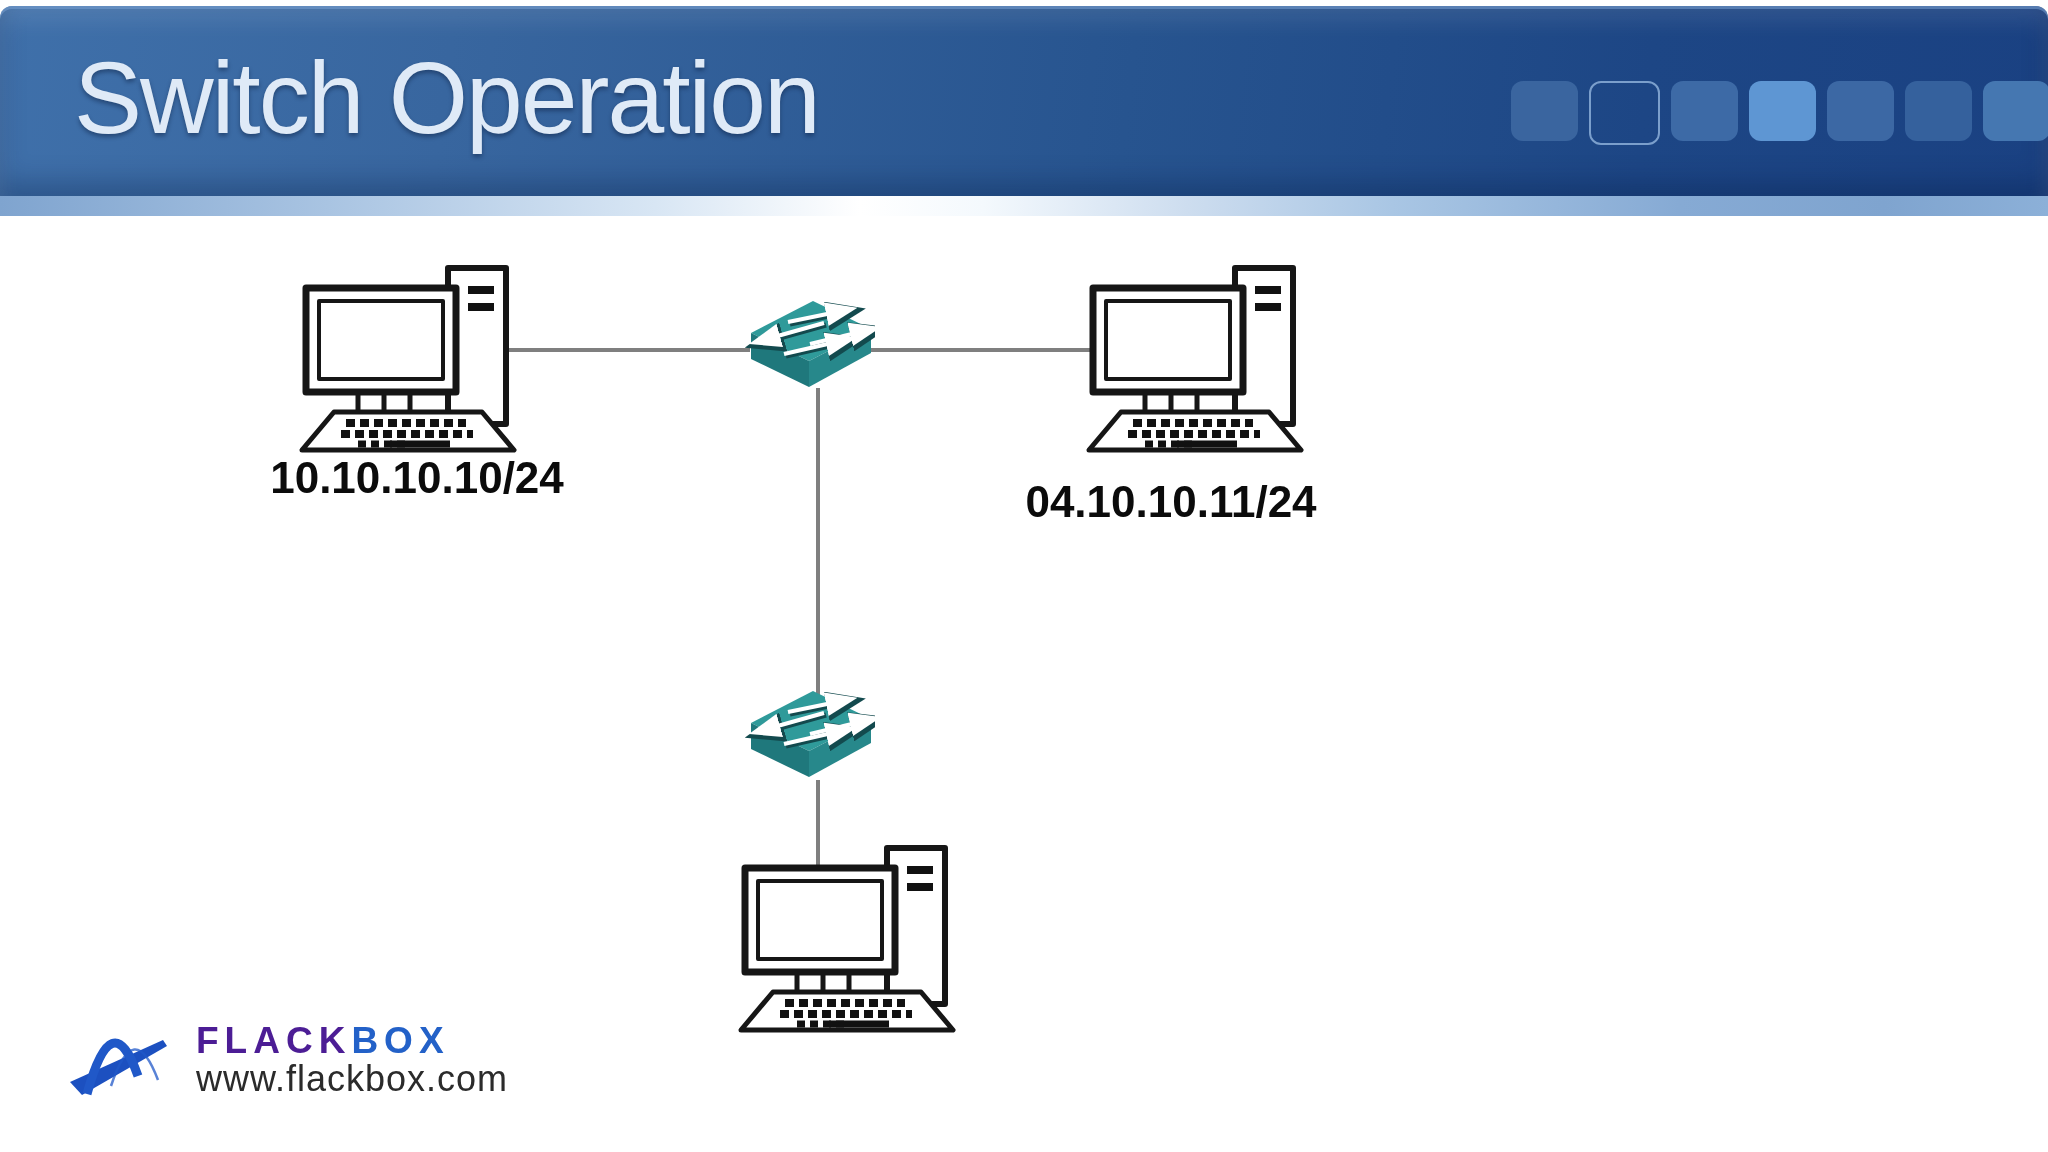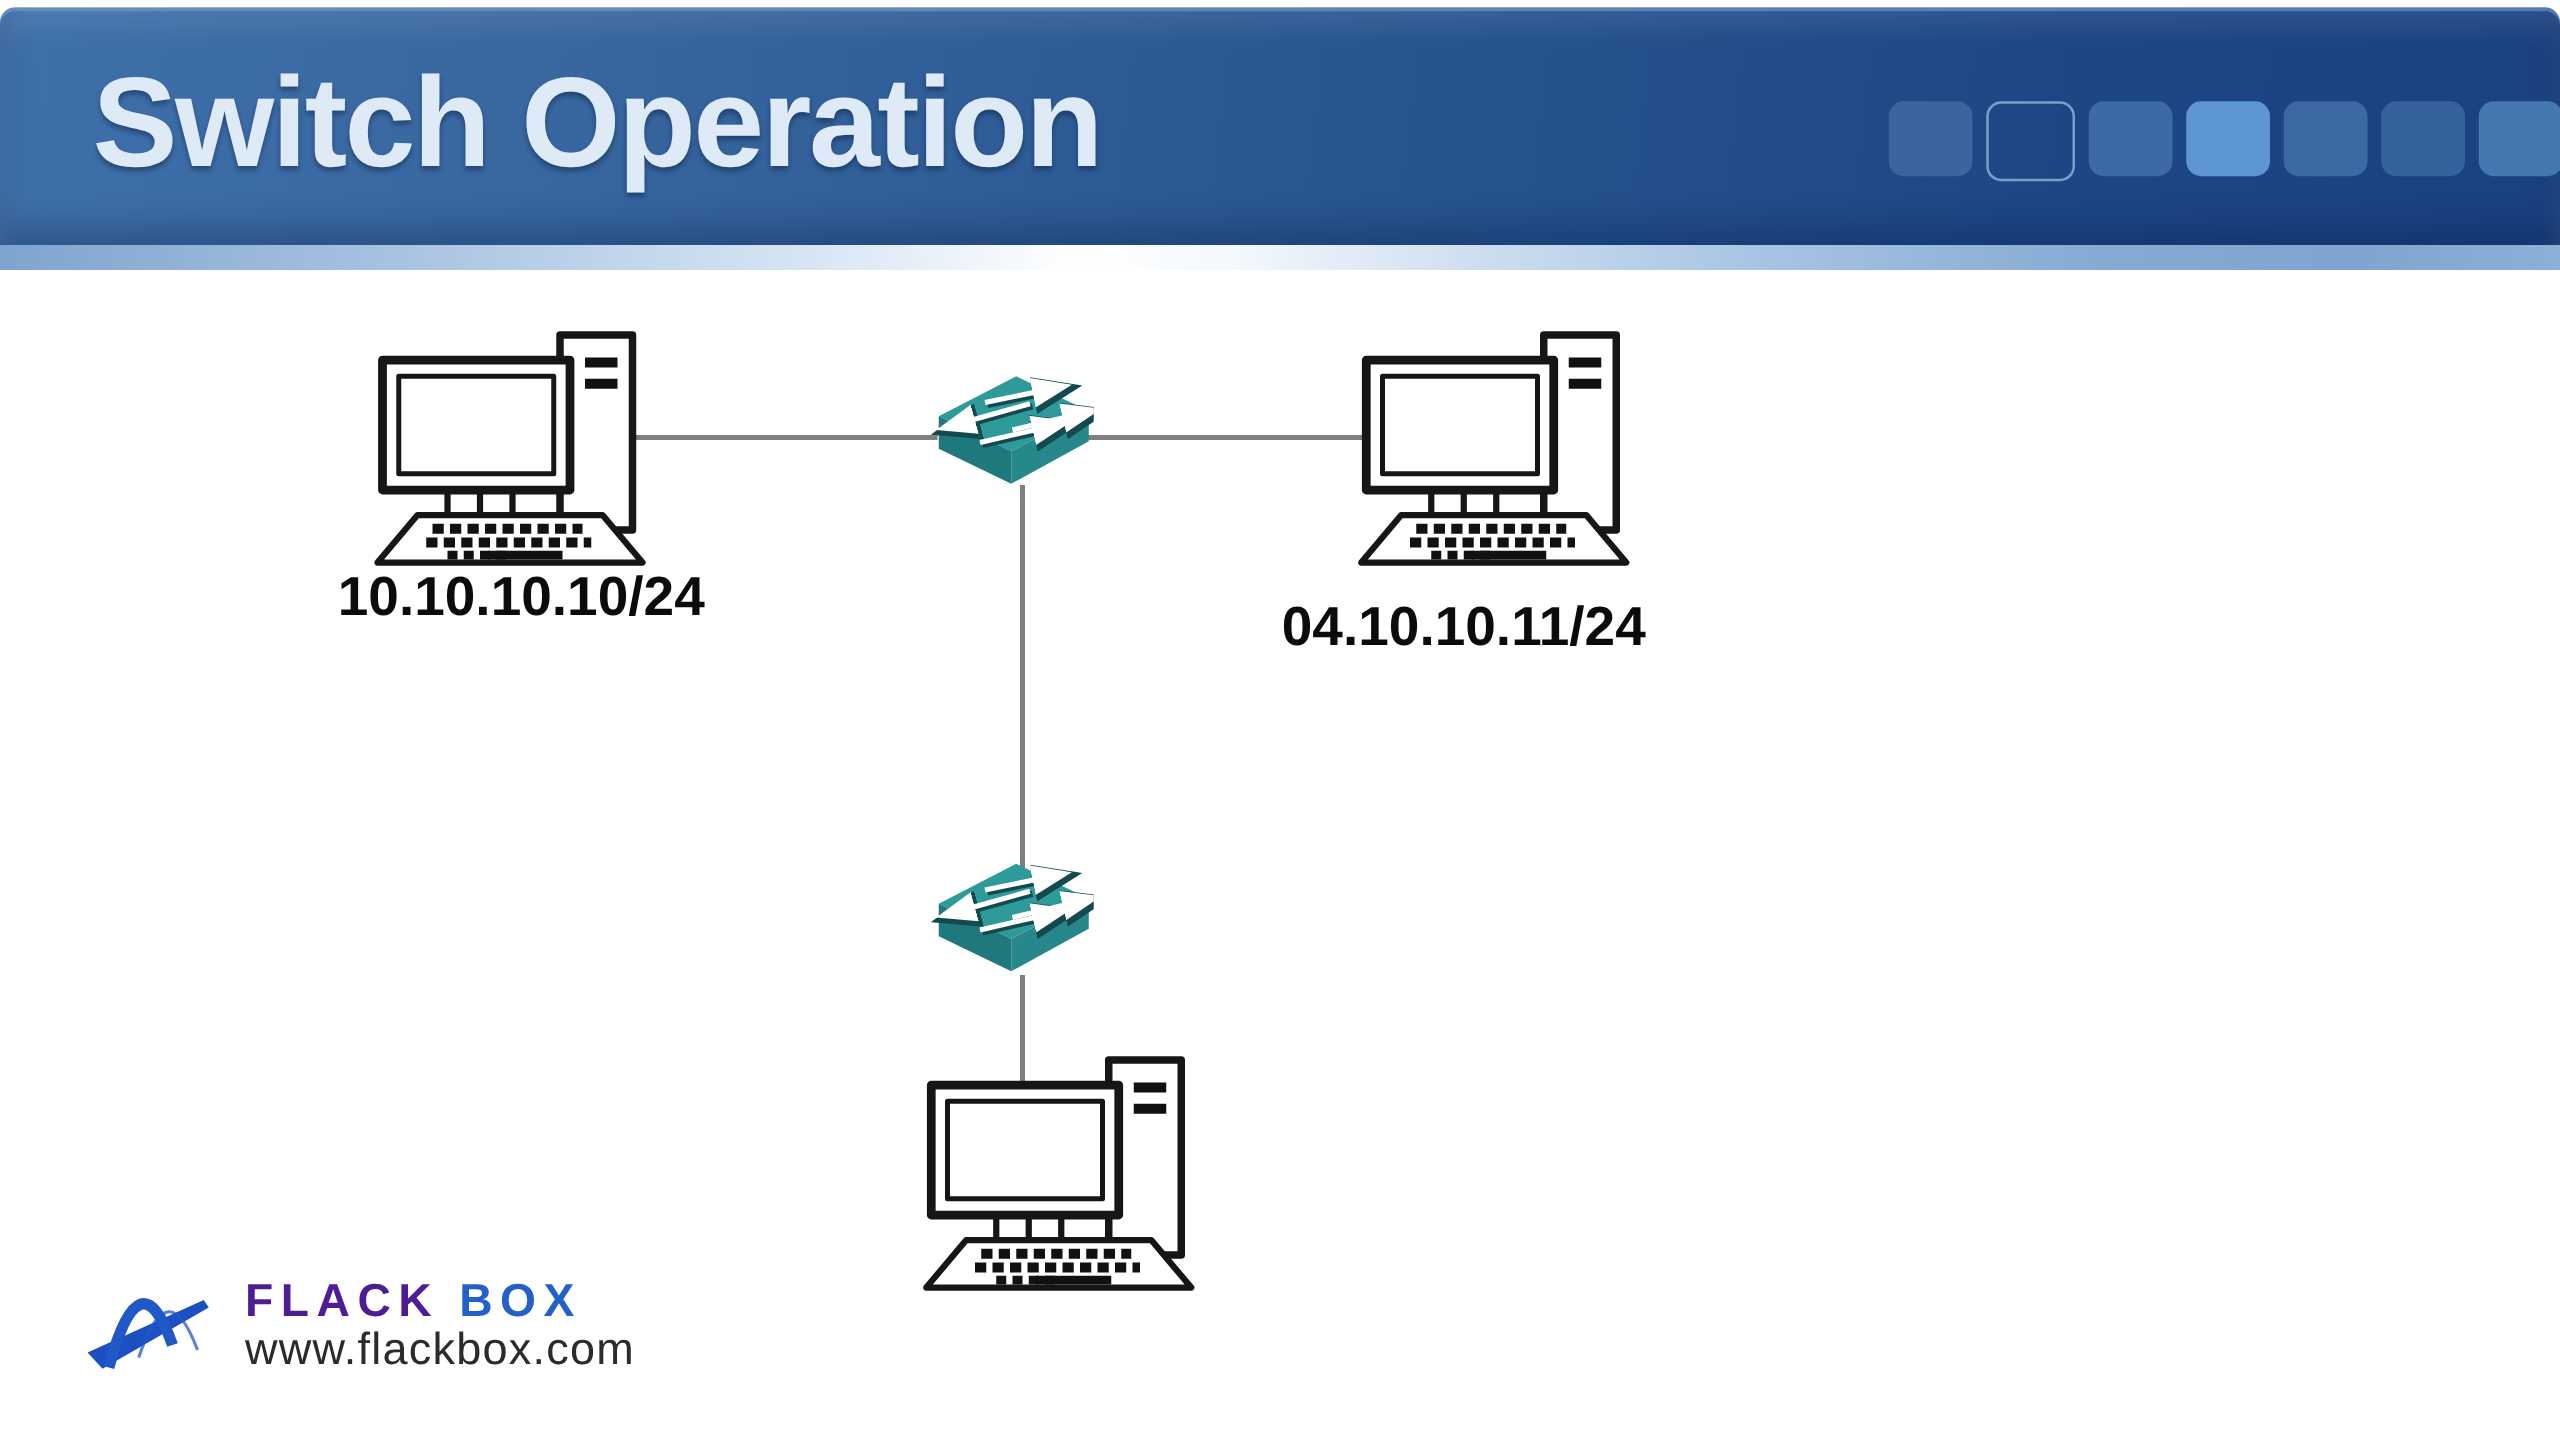--- a/index.html
+++ b/index.html
@@ -21,21 +21,21 @@
                inset 0 -16px 26px rgba(5,20,60,.28);
   }
   .header-band{
     position:absolute;left:0;top:196px;width:2048px;height:20px;
     background:linear-gradient(to right,
       #7fa4cf 0%, #a9c4e2 16%, #d8e6f4 32%, #ffffff 42%, #f4f9fd 48%,
       #cdddef 58%, #a9c6e4 68%, #86aad4 82%, #7fa4cf 92%, #8cb0d8 100%);
   }
   .title{
     position:absolute;left:74px;top:34px;
-    font-size:102px;font-weight:700;letter-spacing:-2px;
+    font-size:102px;font-weight:400;letter-spacing:-2px;
     color:#dfeaf7;
     text-shadow:0 3px 4px rgba(5,20,50,.40);
     white-space:nowrap;
   }
   .squares{
     position:absolute;left:1511px;top:75px;height:60px;
     display:flex;gap:11px;
   }
   .sq{width:67px;height:60px;border-radius:12px;flex:0 0 auto;}
 
@@ -49,21 +49,21 @@
   }
 
   
   .logo{position:absolute;left:70px;top:1014px;width:420px;height:100px;}
   .logo-bridge{position:absolute;left:0;top:2px;}
   .brand{
     position:absolute;left:126px;top:6px;
     font-size:37px;font-weight:600;letter-spacing:6px;white-space:nowrap;
   }
   .brand .primary{color:#4c1d95;}
-  .brand .secondary{color:#2361c8;margin-left:16px;}
+  .brand .secondary{color:#2361c8;}
   .website{
     position:absolute;left:126px;top:44px;
     font-size:36px;font-weight:400;color:#2b2b2b;letter-spacing:1px;white-space:nowrap;
   }
 </style>
 </head>
 <body>
 
 <div class="slide">
 

